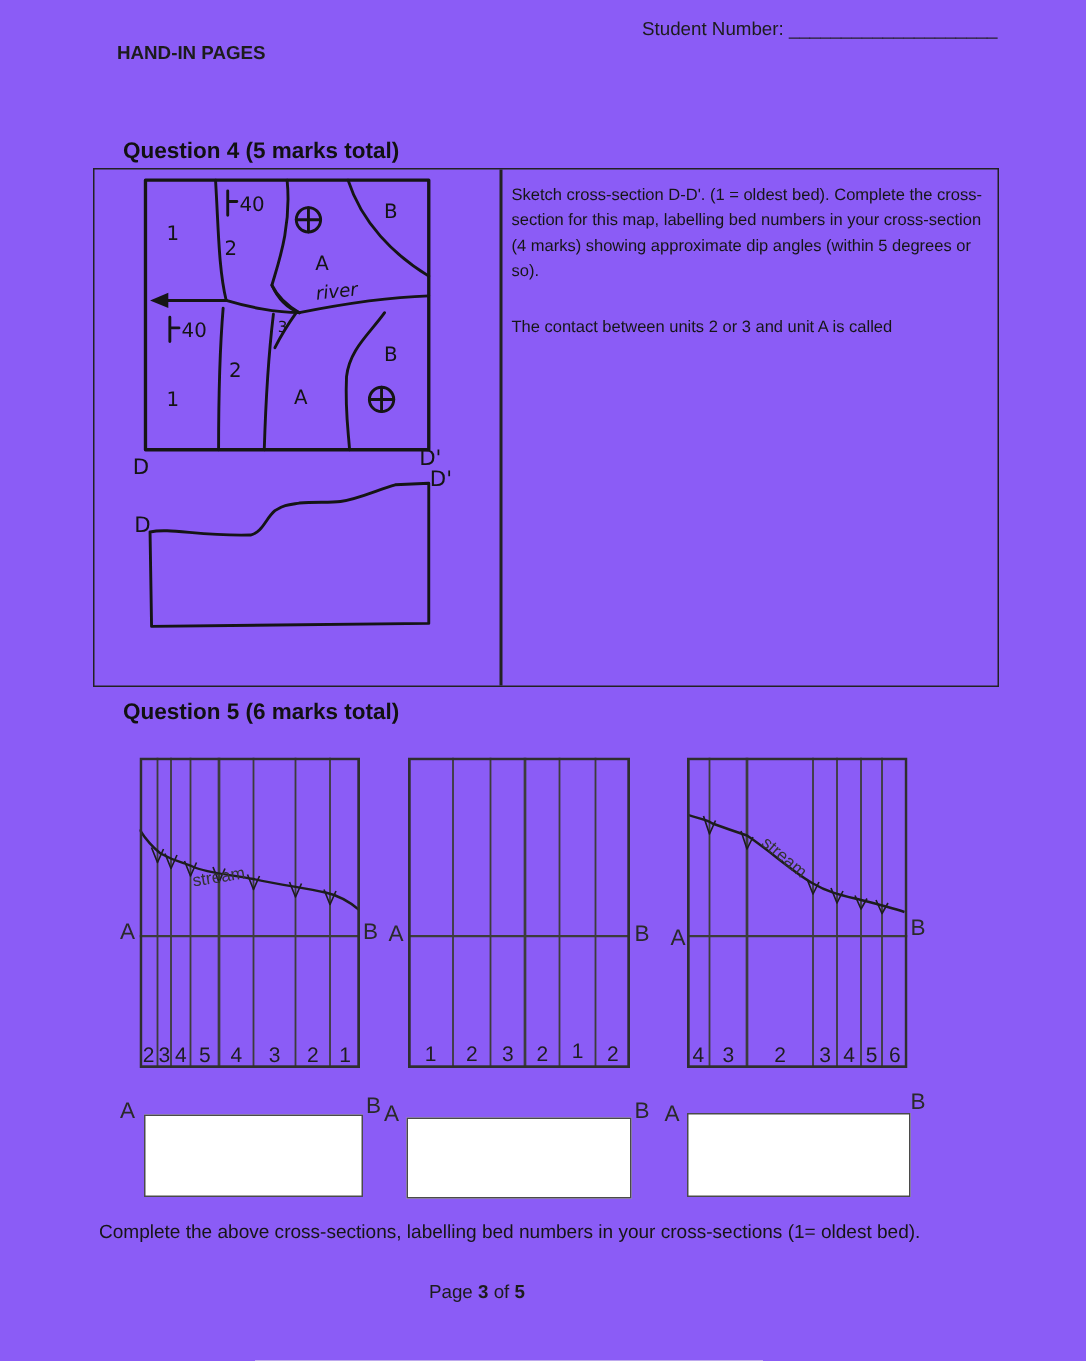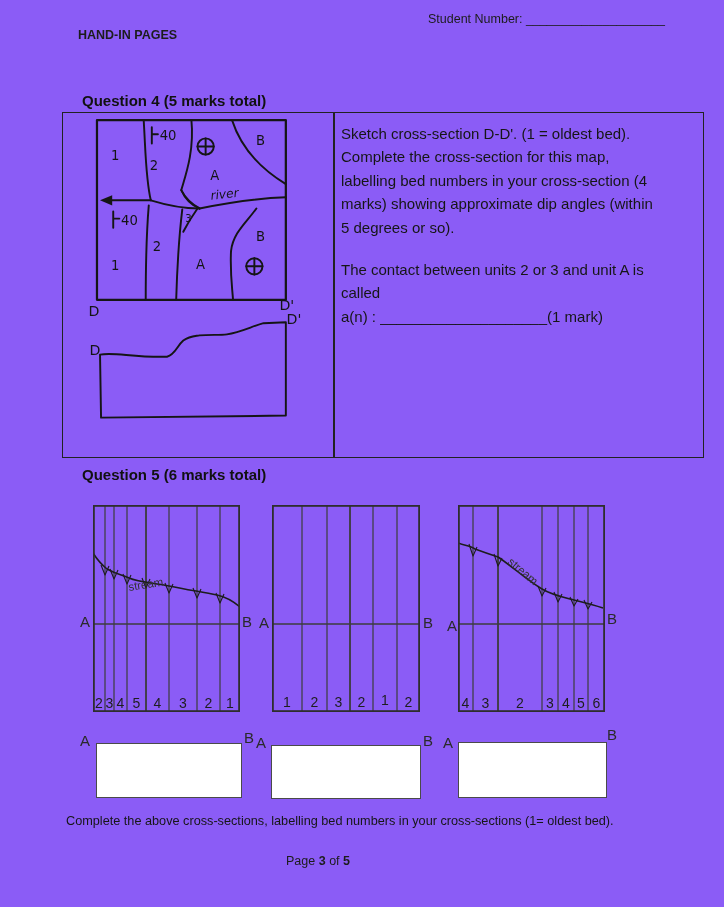--- a/index.html
+++ b/index.html
@@ -7,42 +7,42 @@
     position:relative;width:724px;height:907px;background:#8b5cf6;
     font-family:"Liberation Sans",sans-serif;color:#1a1a1a;overflow:hidden;
     margin:0 auto;
   }
   .abs{position:absolute;}
   .hdr{font-size:12.5px;color:#1c1c1c;}
   .hdr-title{font-weight:bold;}
   .qhead{font-weight:bold;font-size:15px;color:#111;}
   .q4box{border:1.8px solid #222;}
   .q4divider{background:#222;width:1.5px;}
-  .instr{font-size:15px;line-height:1.56;color:#161616;}
+  .instr{font-size:11px;line-height:1.56;color:#161616;}
   .instr p{margin:0;}
   .instr .gap{height:19px;}
   .smalltext{font-size:12.7px;line-height:1.42;color:#161616;}
   .ablabel{font-size:15px;color:#2a2a2a;}
   .xbox{border:1.6px solid #4a4a4a;background:#fff;}
   .footer{font-size:12.5px;color:#1c1c1c;}
   .footer b{font-weight:bold;}
   svg text{font-family:"Liberation Sans",sans-serif;}
   .hand text{font-family:"DejaVu Sans",sans-serif;}
 </style>
 </head>
 <body>
 
 <div class="page">
 
   <div class="abs hdr hdr-title" style="left:78px;top:28px;">HAND-IN PAGES</div>
   <div class="abs hdr" style="left:428px;top:12px;"><span>Student Number:</span> <span>____________________</span></div>
 
   <div class="abs qhead" style="left:82px;top:92px;">Question 4 (5 marks total)</div>
 
-  <div class="abs q4box" style="left:62px;top:112px;width:602px;height:344px;padding-left:38px;">
+  <div class="abs q4box" style="left:62px;top:112px;width:602px;height:344px;">
     <div class="abs q4divider" style="left:270px;top:0;height:344px;"></div>
 
     <svg class="abs hand" style="left:0px;top:0px;" width="268" height="330" viewBox="0 0 235 325">
       <g stroke="#151515" stroke-width="1.9" fill="none" stroke-linecap="round" stroke-linejoin="round">
 
         <rect x="19" y="7" width="186" height="177" stroke-width="2.2"></rect>
 
         <path d="M65,7 C67,40 67,65 72,86"></path>
         <path d="M112,7 C115,38 106,62 102,76 C106,85 112,91 120,94"></path>
         <path d="M102,76 C106,84 113,90 120,94"></path>
@@ -90,21 +90,20 @@
         <text x="206" y="194" font-size="14">D'</text>
         <text x="17" y="238" font-size="14">D</text>
         <text x="213" y="208" font-size="14">D'</text>
       </g>
     </svg>
 
     <div class="abs instr" style="left:278px;top:9px;width:318px;">
       <p>Sketch cross-section D-D'. (1 = oldest bed). Complete the cross-section for this map, labelling bed numbers in your cross-section (4 marks) showing approximate dip angles (within 5 degrees or so).</p>
       <div class="gap"></div>
       <p>The contact between units 2 or 3 and unit A  is called</p>
-      <p><span>a(n) :</span> <span>____________________</span><span>(1 mark)</span></p>
     </div>
   </div>
 
   <div class="abs qhead" style="left:82px;top:466px;">Question 5 (6 marks total)</div>
 
   <svg class="abs" style="left:93px;top:505px;" width="147" height="207" viewBox="0 0 147 207">
     <g stroke="#3c3c3c" stroke-width="1.2" fill="none">
       <line x1="12" y1="0" x2="12" y2="207"></line>
       <line x1="21" y1="0" x2="21" y2="207"></line>
       <line x1="34" y1="0" x2="34" y2="207"></line>

